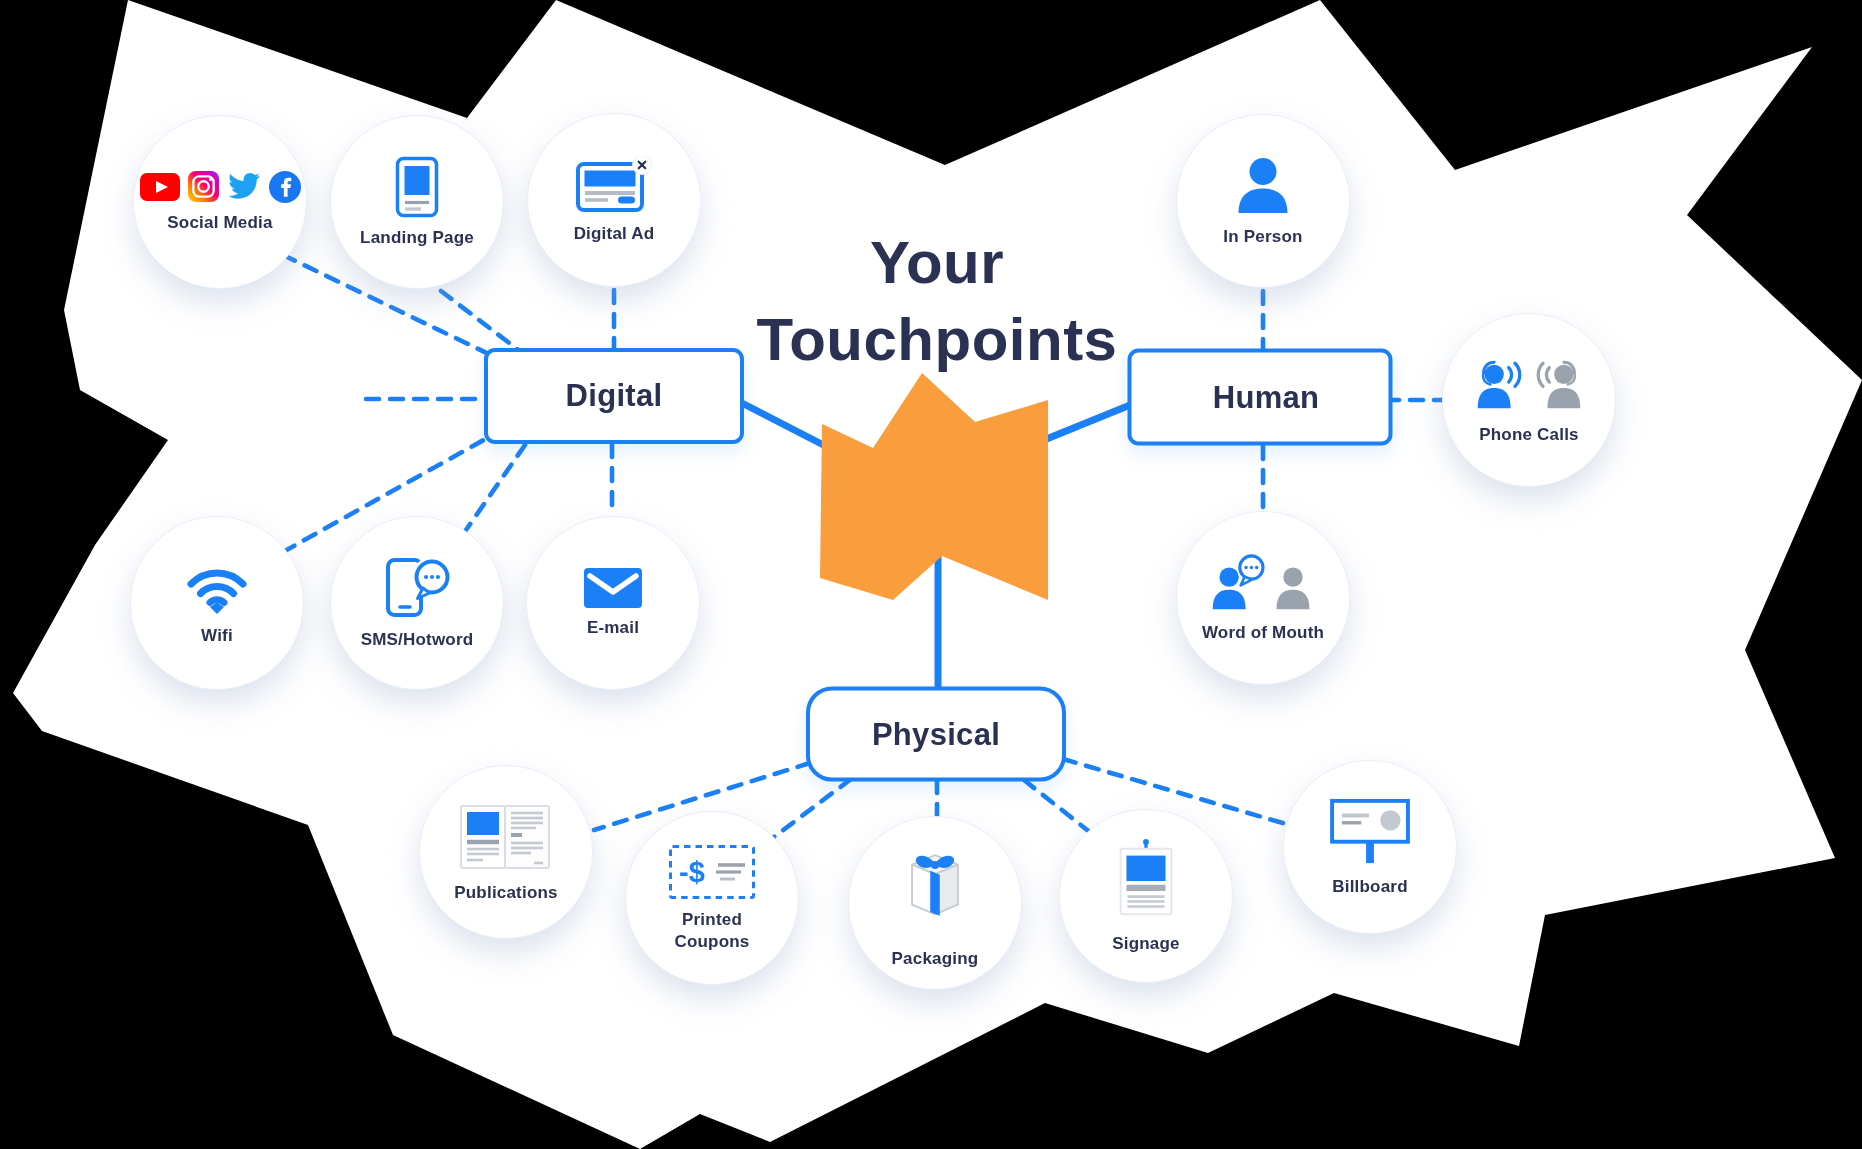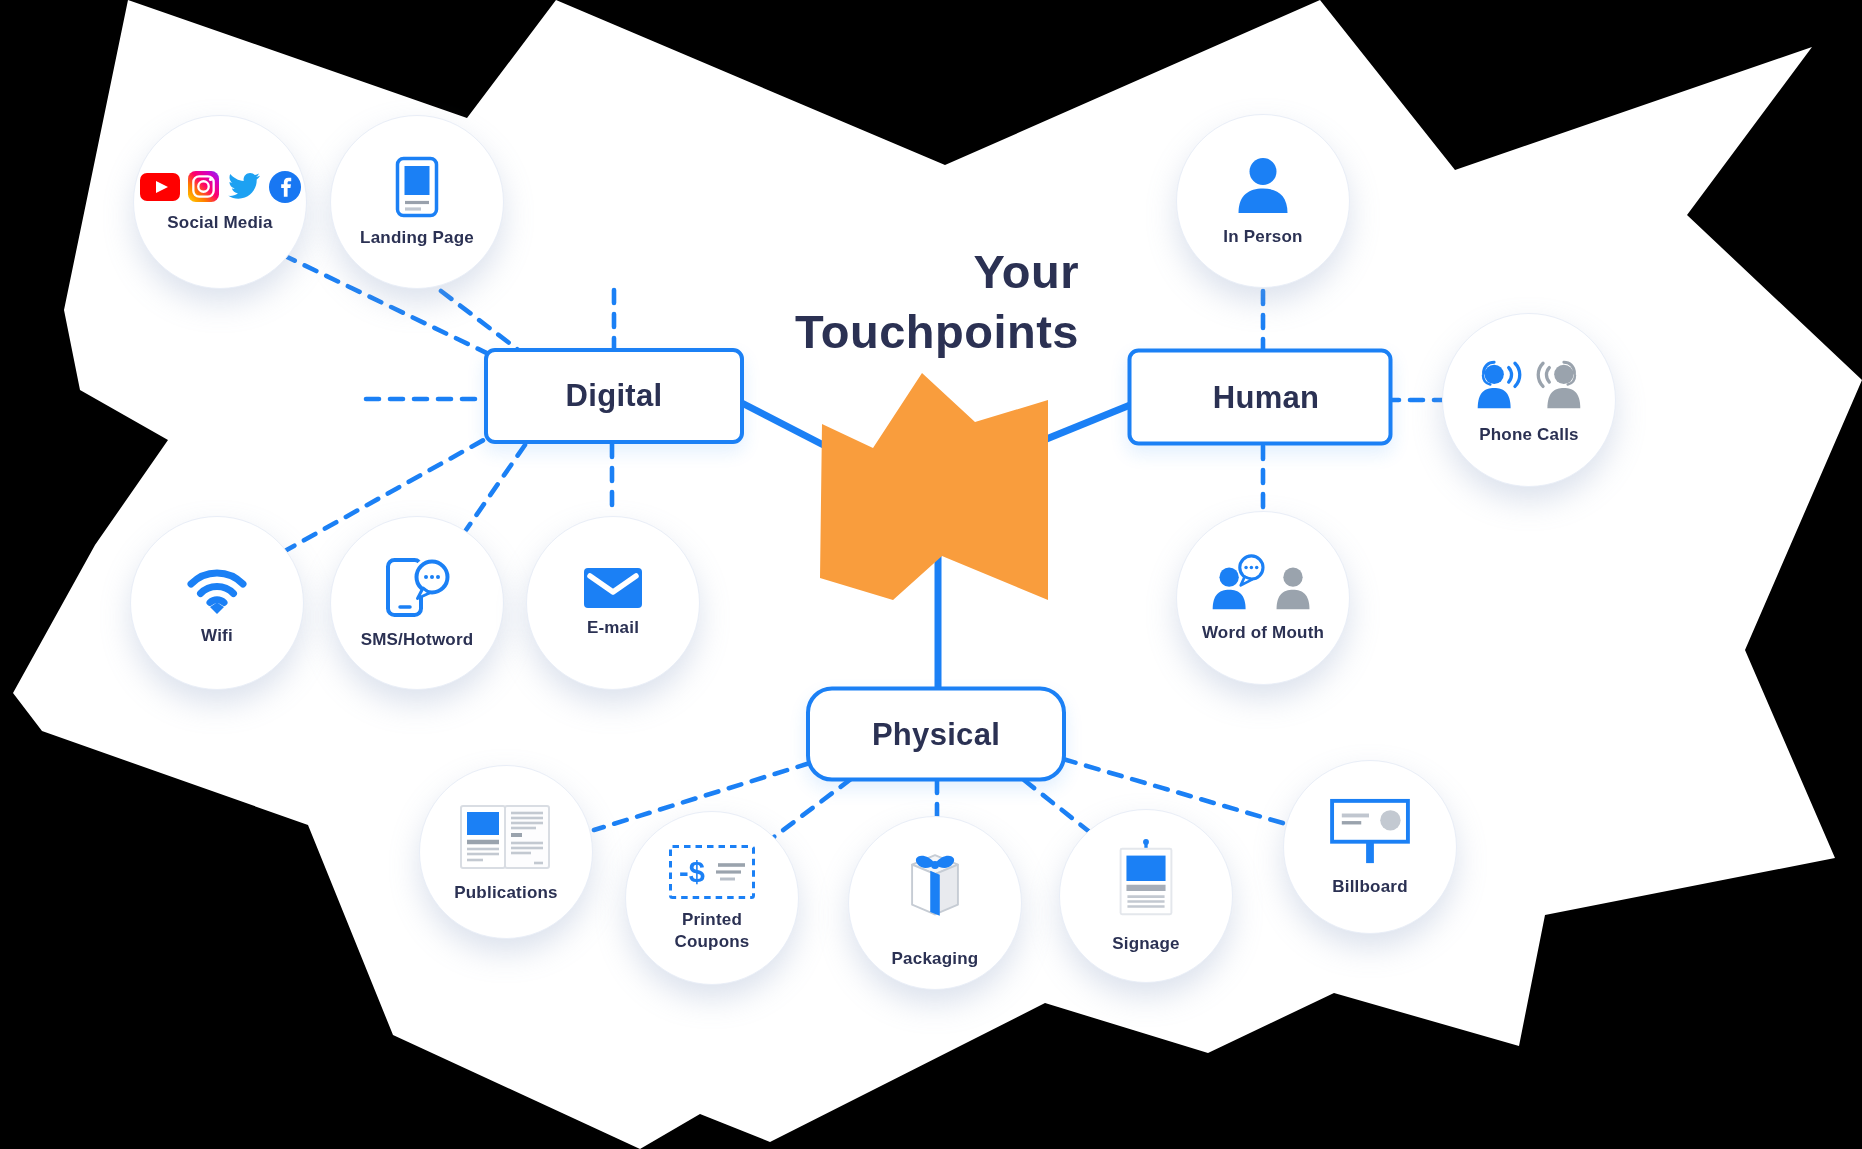--- a/index.html
+++ b/index.html
@@ -12,21 +12,21 @@
         align-items:center;justify-content:center;gap:9px;}
   .node .icon{display:flex;align-items:center;justify-content:center;}
   .label{color:#2b3153;font-size:17px;font-weight:700;letter-spacing:.2px;white-space:nowrap;
          text-align:center;line-height:1.25;}
   .label.wrap{white-space:normal;width:104px;}
   .catbox{position:absolute;transform:translate(-50%,-50%);background:#fff;
           border:4px solid #1b80f5;border-radius:11px;display:flex;align-items:center;
           justify-content:center;box-shadow:0 8px 18px rgba(27,128,245,.12);}
   .catbox span{color:#2b3153;font-size:31px;font-weight:700;letter-spacing:.3px;}
   #title{position:absolute;left:937px;top:302px;transform:translate(-50%,-50%);
-         text-align:right;color:#2b3153;font-size:47px;font-weight:700;line-height:1.28;
+         text-align:center;color:#2b3153;font-size:60px;font-weight:700;line-height:1.28;
          letter-spacing:.5px;}
   .sm-grid{display:grid;grid-template-columns:auto auto;gap:5px 8px;align-items:center;
            justify-items:center;}
 </style>
 </head>
 <body>
 
 <div id="canvas">
 
   <svg id="bg-svg" width="1862" height="1149" viewBox="0 0 1862 1149">
@@ -108,20 +108,34 @@
       <svg width="44" height="62" viewBox="0 0 44 62">
         <rect x="2.5" y="2.5" width="39" height="57" rx="6" fill="#fff" stroke="#1b80f5" stroke-width="3.5"></rect>
         <rect x="9.5" y="10" width="25" height="29" fill="#1b80f5"></rect>
         <line x1="10" y1="46.5" x2="34" y2="46.5" stroke="#99a1ac" stroke-width="3.2"></line>
         <line x1="10" y1="53" x2="26" y2="53" stroke="#c0c6cf" stroke-width="3.2"></line>
       </svg>
     </div>
     <div class="label">Landing Page</div>
   </div>
 
+  <div class="node" style="left:614px;top:200px;">
+    <div class="icon">
+      <svg width="78" height="58" viewBox="0 0 78 58">
+        <rect x="3" y="8" width="64" height="46" rx="6" fill="#fff" stroke="#1b80f5" stroke-width="4"></rect>
+        <rect x="9.5" y="14.5" width="51" height="16" fill="#1b80f5"></rect>
+        <line x1="10" y1="37" x2="60" y2="37" stroke="#b4bbc4" stroke-width="4"></line>
+        <line x1="10" y1="44" x2="33" y2="44" stroke="#b4bbc4" stroke-width="3.5"></line>
+        <rect x="43" y="40.5" width="17" height="7" rx="3.5" fill="#1b80f5"></rect>
+        <circle cx="67" cy="9" r="9.5" fill="#fff" stroke="#e9edf3"></circle>
+        <path d="M63.7 5.7 l6.6 6.6 M70.3 5.7 l-6.6 6.6" stroke="#2b3153" stroke-width="2.2" stroke-linecap="round"></path>
+      </svg>
+    </div>
+    <div class="label">Digital Ad</div>
+  </div>
 
 
   <div class="node" style="left:217px;top:603px;">
     <div class="icon">
       <svg width="66" height="56" viewBox="0 0 66 56">
         <g stroke="#1b80f5" stroke-width="7" fill="none" stroke-linecap="round">
           <path d="M7 24 A 36 36 0 0 1 59 24"></path>
           <path d="M16.5 33.5 A 23 23 0 0 1 49.5 33.5"></path>
           <path d="M26 42.5 A 10.5 10.5 0 0 1 40 42.5"></path>
         </g>

